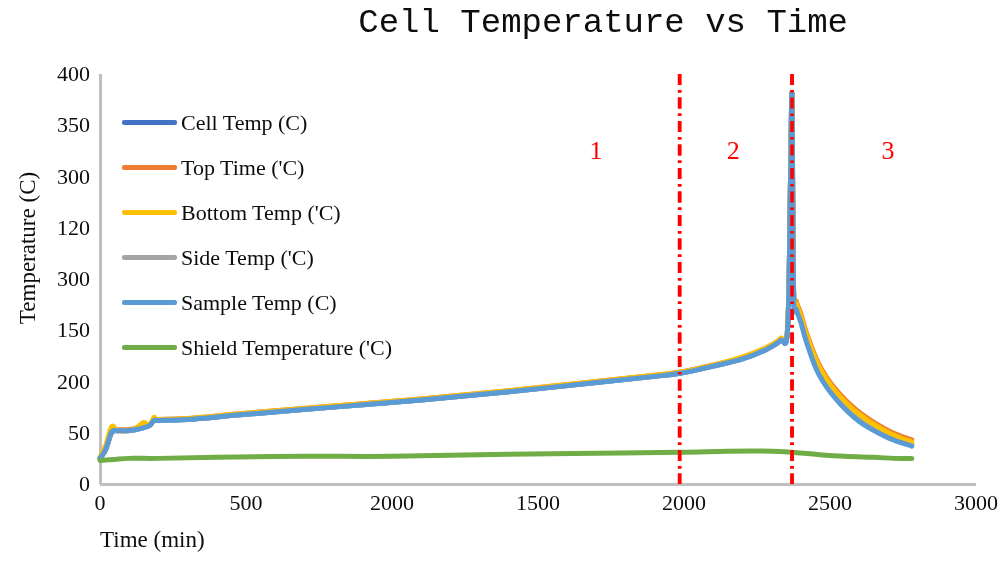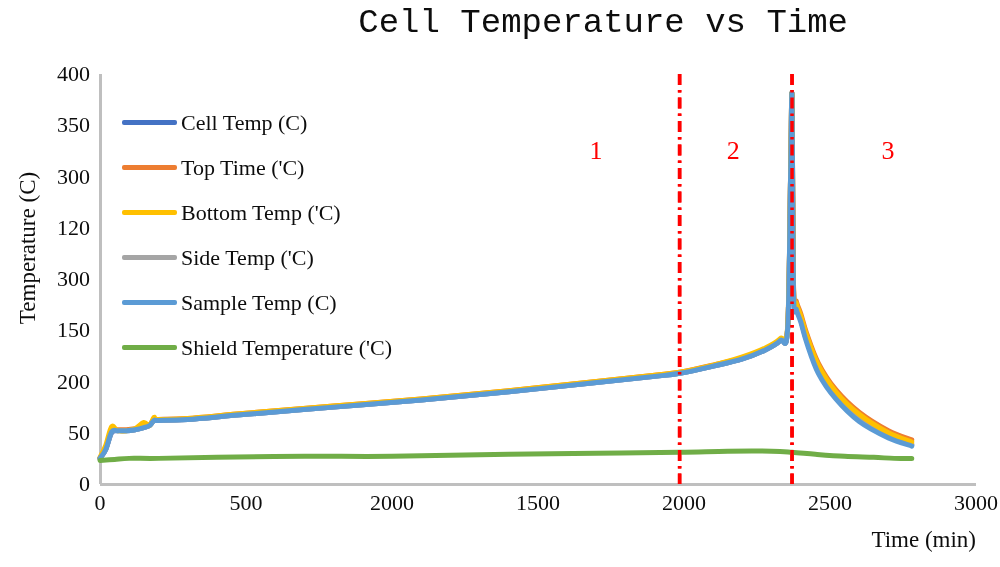--- a/index.html
+++ b/index.html
@@ -39,21 +39,21 @@
     transform: rotate(-90deg);
     transform-origin: center center;
     color: #0d0d0d;
     white-space: nowrap;
   }
   #x-axis-title {
     position: absolute;
     left: 100px;
     top: 527px;
     width: 876px;
-    text-align: right;
+    text-align: left;
     font-size: 23px;
     color: #0d0d0d;
     white-space: nowrap;
   }
   #plot-svg {
     position: absolute;
     left: 0;
     top: 0;
   }
   .y-tick-label {

